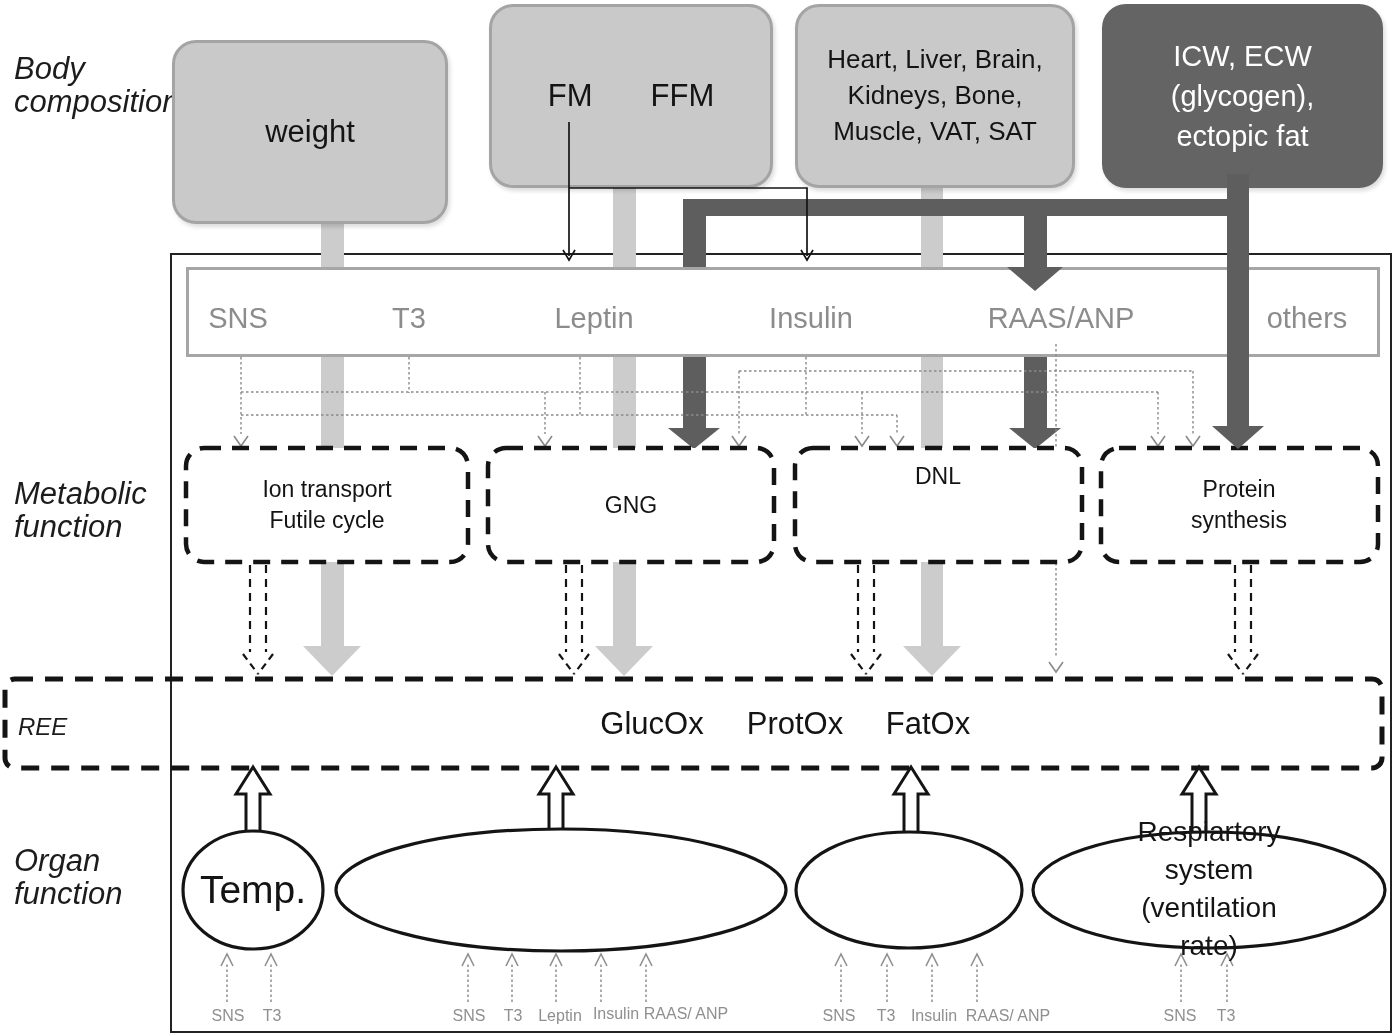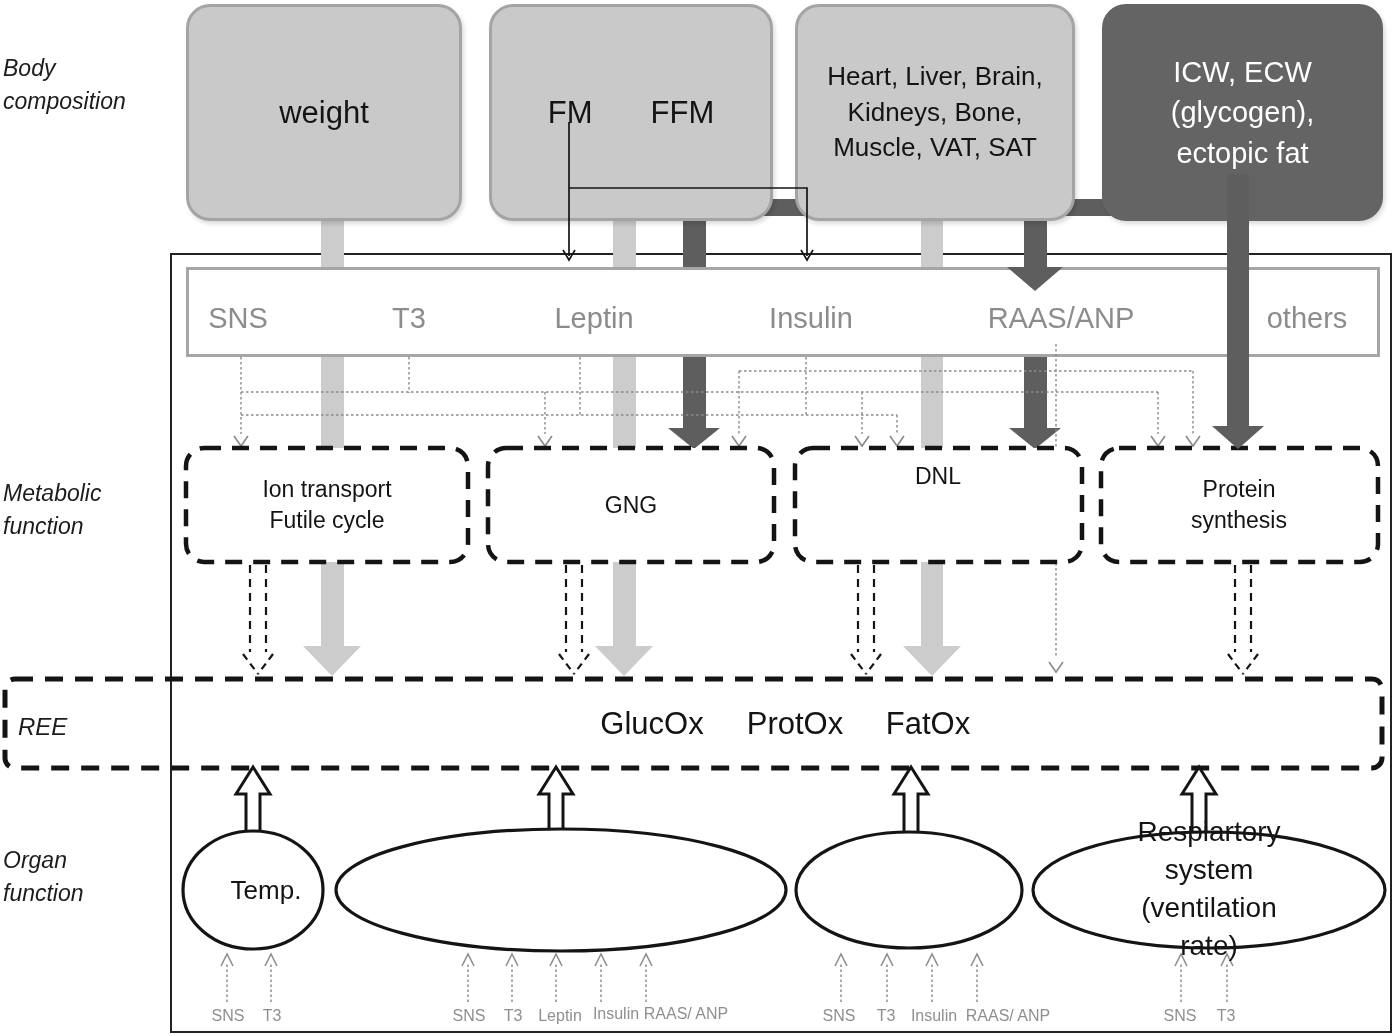--- a/index.html
+++ b/index.html
@@ -4,23 +4,23 @@
 <style>
   html,body{margin:0;padding:0;background:#ffffff;}
   #canvas{
     position:relative;width:1400px;height:1036px;background:#ffffff;overflow:hidden;
     font-family:"Liberation Sans", sans-serif;color:#141414;
   }
   svg.layer{position:absolute;left:0;top:0;width:1400px;height:1036px;pointer-events:none;}
   
   .cl{position:absolute;transform:translate(-50%,-50%);white-space:pre-line;text-align:center;line-height:1.18;}
   
-  .rowlab{position:absolute;left:3px;font-style:italic;font-size:23px;line-height:33px;color:#1c1c1c;white-space:pre-line;}
-  
-  .tbox{position:absolute;top:4px;height:217px;box-sizing:border-box;border-radius:24px;
+  .rowlab{position:absolute;left:14px;font-style:italic;font-size:31px;line-height:33px;color:#1c1c1c;white-space:pre-line;}
+  
+  .tbox{position:absolute;top:4px;height:184px;box-sizing:border-box;border-radius:24px;
         background:#c9c9c9;border:3px solid #a4a4a4;display:flex;align-items:center;justify-content:center;
         text-align:center;font-size:31px;box-shadow:2px 3px 4px rgba(0,0,0,0.14);z-index:4;}
   .tbox .multi{white-space:pre-line;line-height:1.38;}
   #box-icw{background:#646464;border-color:#646464;color:#ffffff;font-size:29px;}
   
   #outer-rect{position:absolute;left:170px;top:253px;width:1222px;height:780px;border:2px solid #222222;box-sizing:border-box;z-index:0;}
   
   #neuro-box{position:absolute;left:186px;top:267px;width:1194px;height:90px;background:#ffffff;border:3px solid #a6a6a6;box-sizing:border-box;z-index:2;}
   .hlabel{font-size:29px;color:#8c8c8c;z-index:4;}
   .mlabel{font-size:23px;color:#141414;z-index:4;line-height:31px;}
@@ -160,21 +160,21 @@
     </g>
 
     <g stroke="#141414" stroke-width="1.7" fill="none">
       <path d="M569 122 V256"></path>
       <path d="M569 188 H807 V256"></path>
       <path d="M563 250 L569 260 L575 250"></path>
       <path d="M801 250 L807 260 L813 250"></path>
     </g>
   </svg>
 
-  <div class="tbox" style="left:186px;width:276px;">
+  <div class="tbox" style="left:172px;width:276px;margin-top:36px;">
     <span>weight</span>
   </div>
   <div class="tbox" style="left:489px;width:284px;gap:58px;">
     <span>FM</span>
     <span>FFM</span>
   </div>
   <div class="tbox" style="left:795px;width:280px;font-size:26px;">
     <span class="multi">Heart, Liver, Brain,
 Kidneys, Bone,
 Muscle, VAT, SAT</span>
@@ -203,21 +203,21 @@
   <div class="cl mlabel" style="left:327px;top:505px;">Ion transport
 Futile cycle</div>
   <div class="cl mlabel" style="left:631px;top:505px;">GNG</div>
   <div class="cl mlabel" style="left:938px;top:476px;">DNL</div>
   <div class="cl mlabel" style="left:1239px;top:505px;">Protein synthesis</div>
 
   <div class="cl reeterm" style="left:652px;top:724px;">GlucOx</div>
   <div class="cl reeterm" style="left:795px;top:724px;">ProtOx</div>
   <div class="cl reeterm" style="left:928px;top:724px;">FatOx</div>
 
-  <div class="cl elabel" style="left:266px;top:890px;font-size:26px;">Temp.</div>
+  <div class="cl elabel" style="left:253px;top:890px;font-size:39px;">Temp.</div>
   <div class="cl elabel" style="left:1209px;top:889px;">Respiartory system
 (ventilation rate)</div>
 
   <div class="cl slabel" style="left:228px;top:1016px;">SNS</div>
   <div class="cl slabel" style="left:272px;top:1016px;">T3</div>
 
   <div class="cl slabel" style="left:469px;top:1016px;">SNS</div>
   <div class="cl slabel" style="left:513px;top:1016px;">T3</div>
   <div class="cl slabel" style="left:560px;top:1016px;">Leptin</div>
   <div class="cl slabel" style="left:616px;top:1014px;">Insulin</div>

